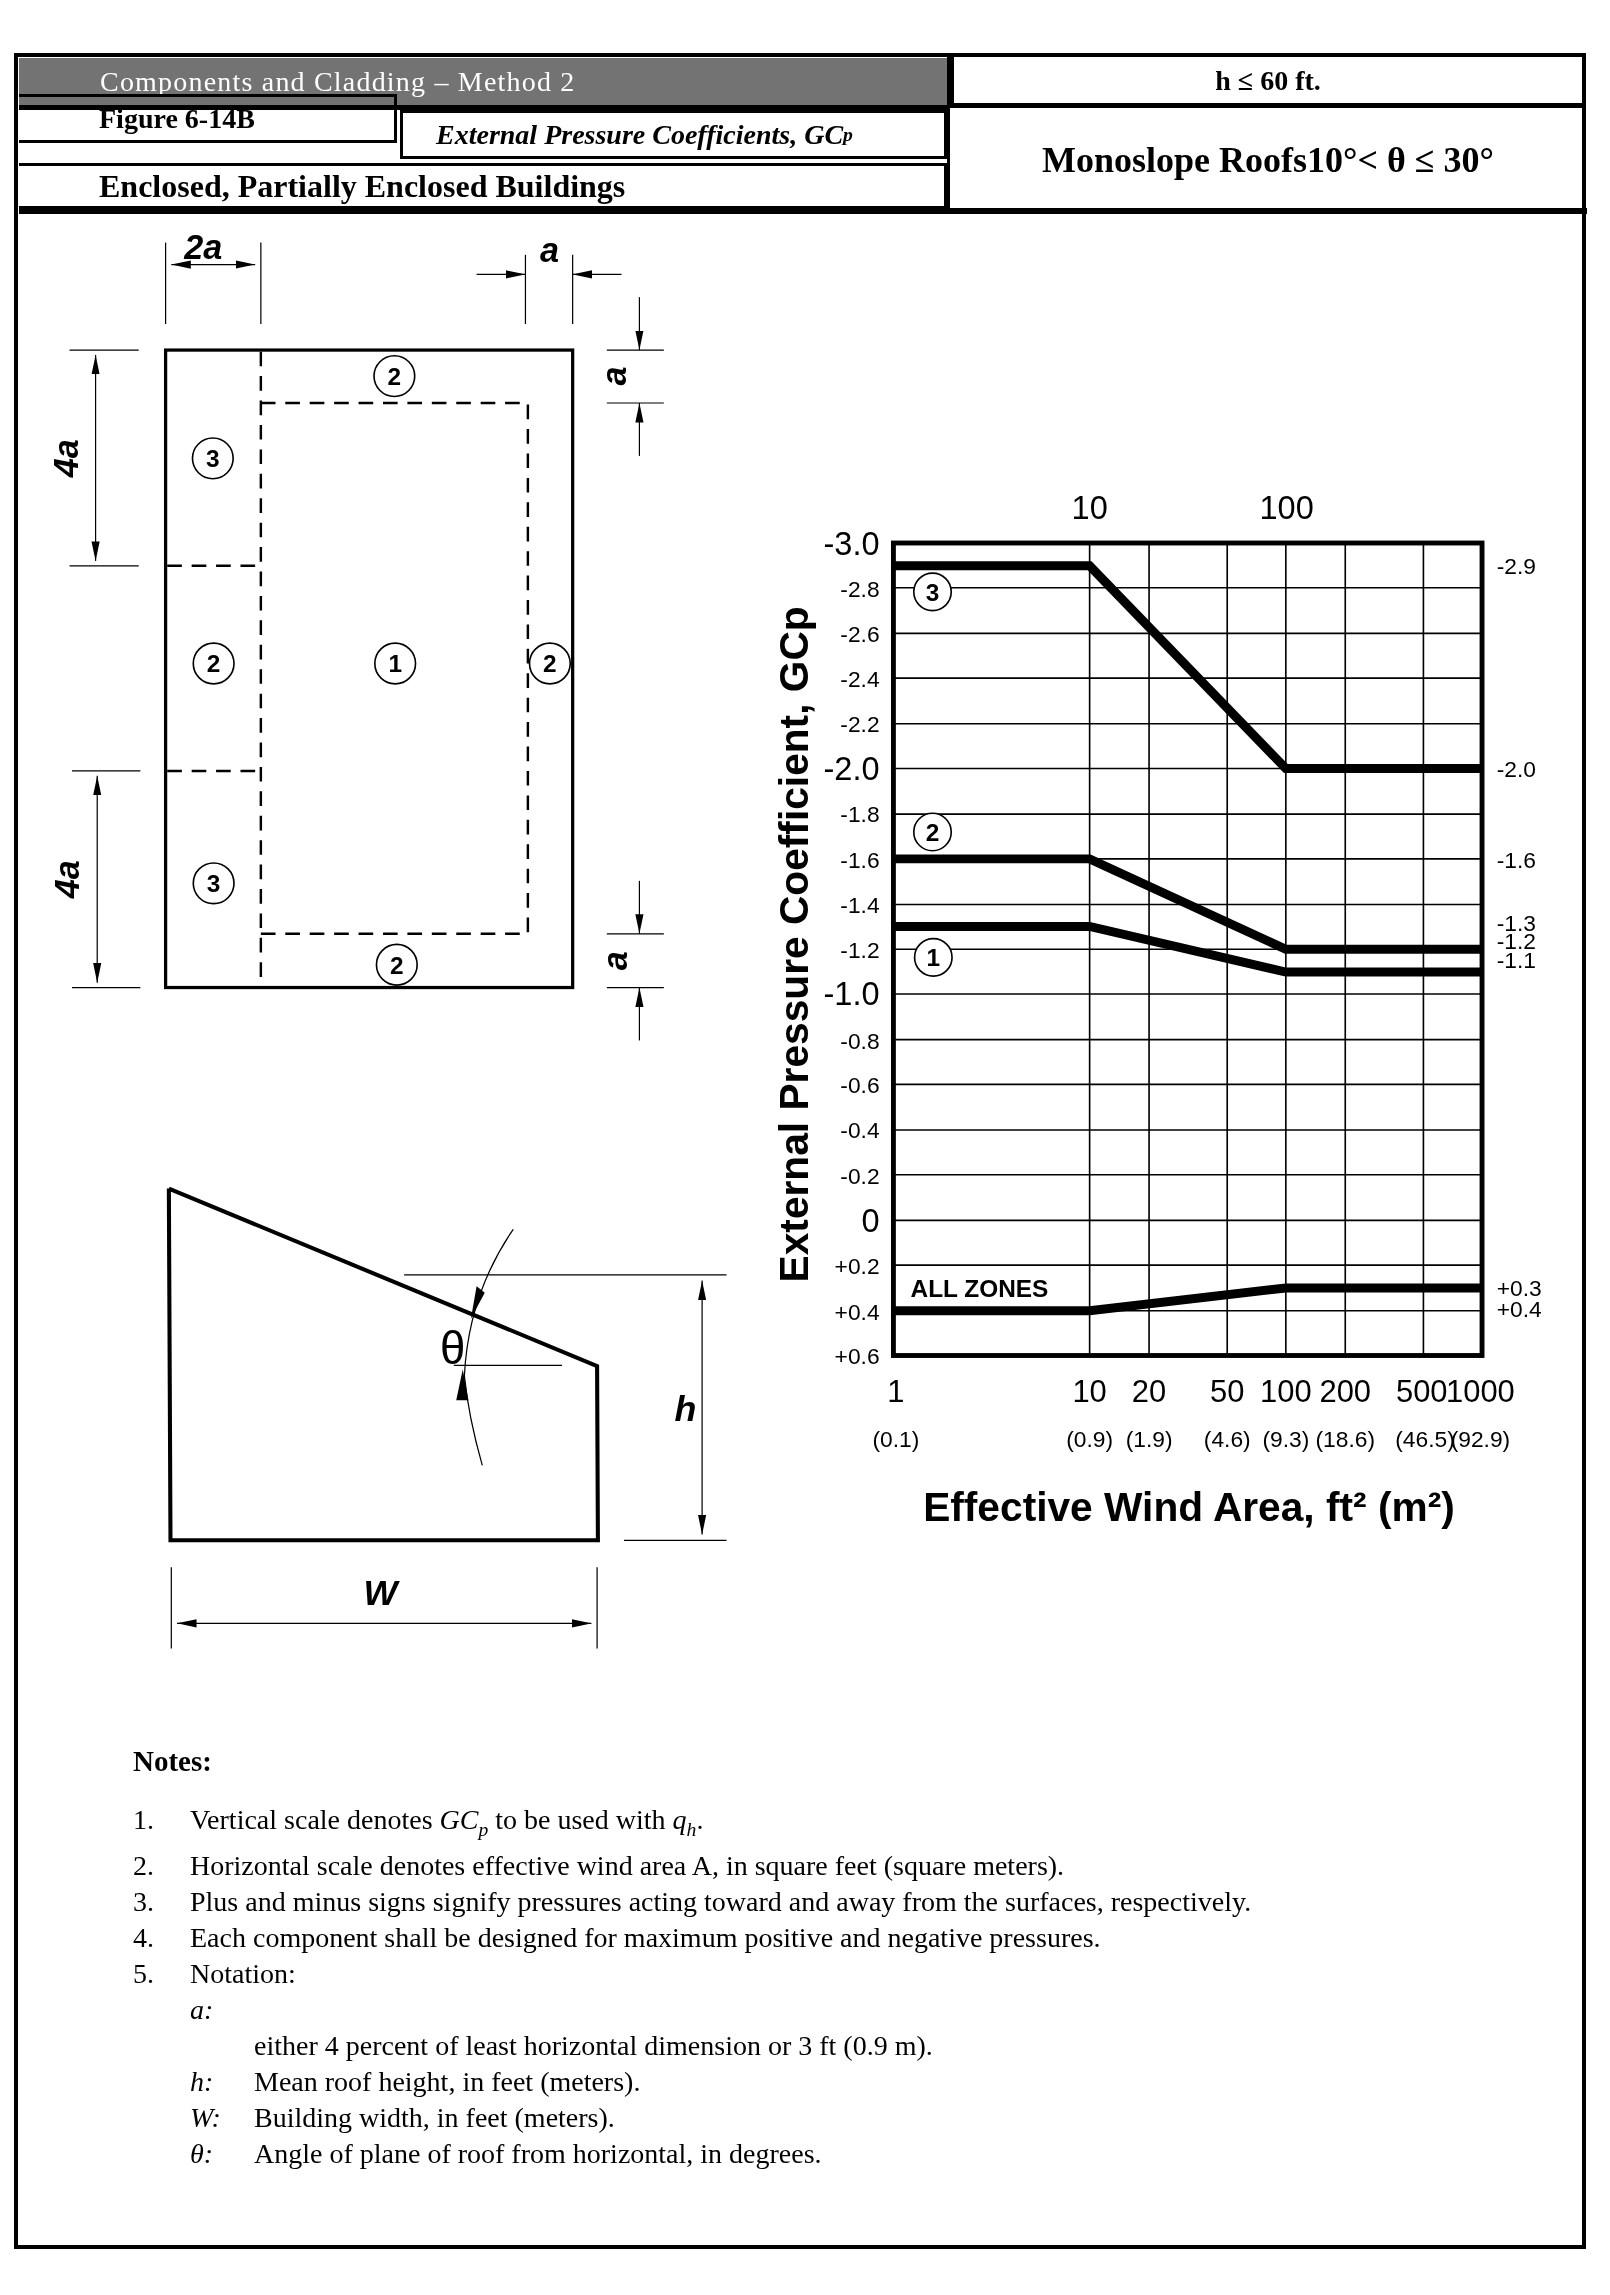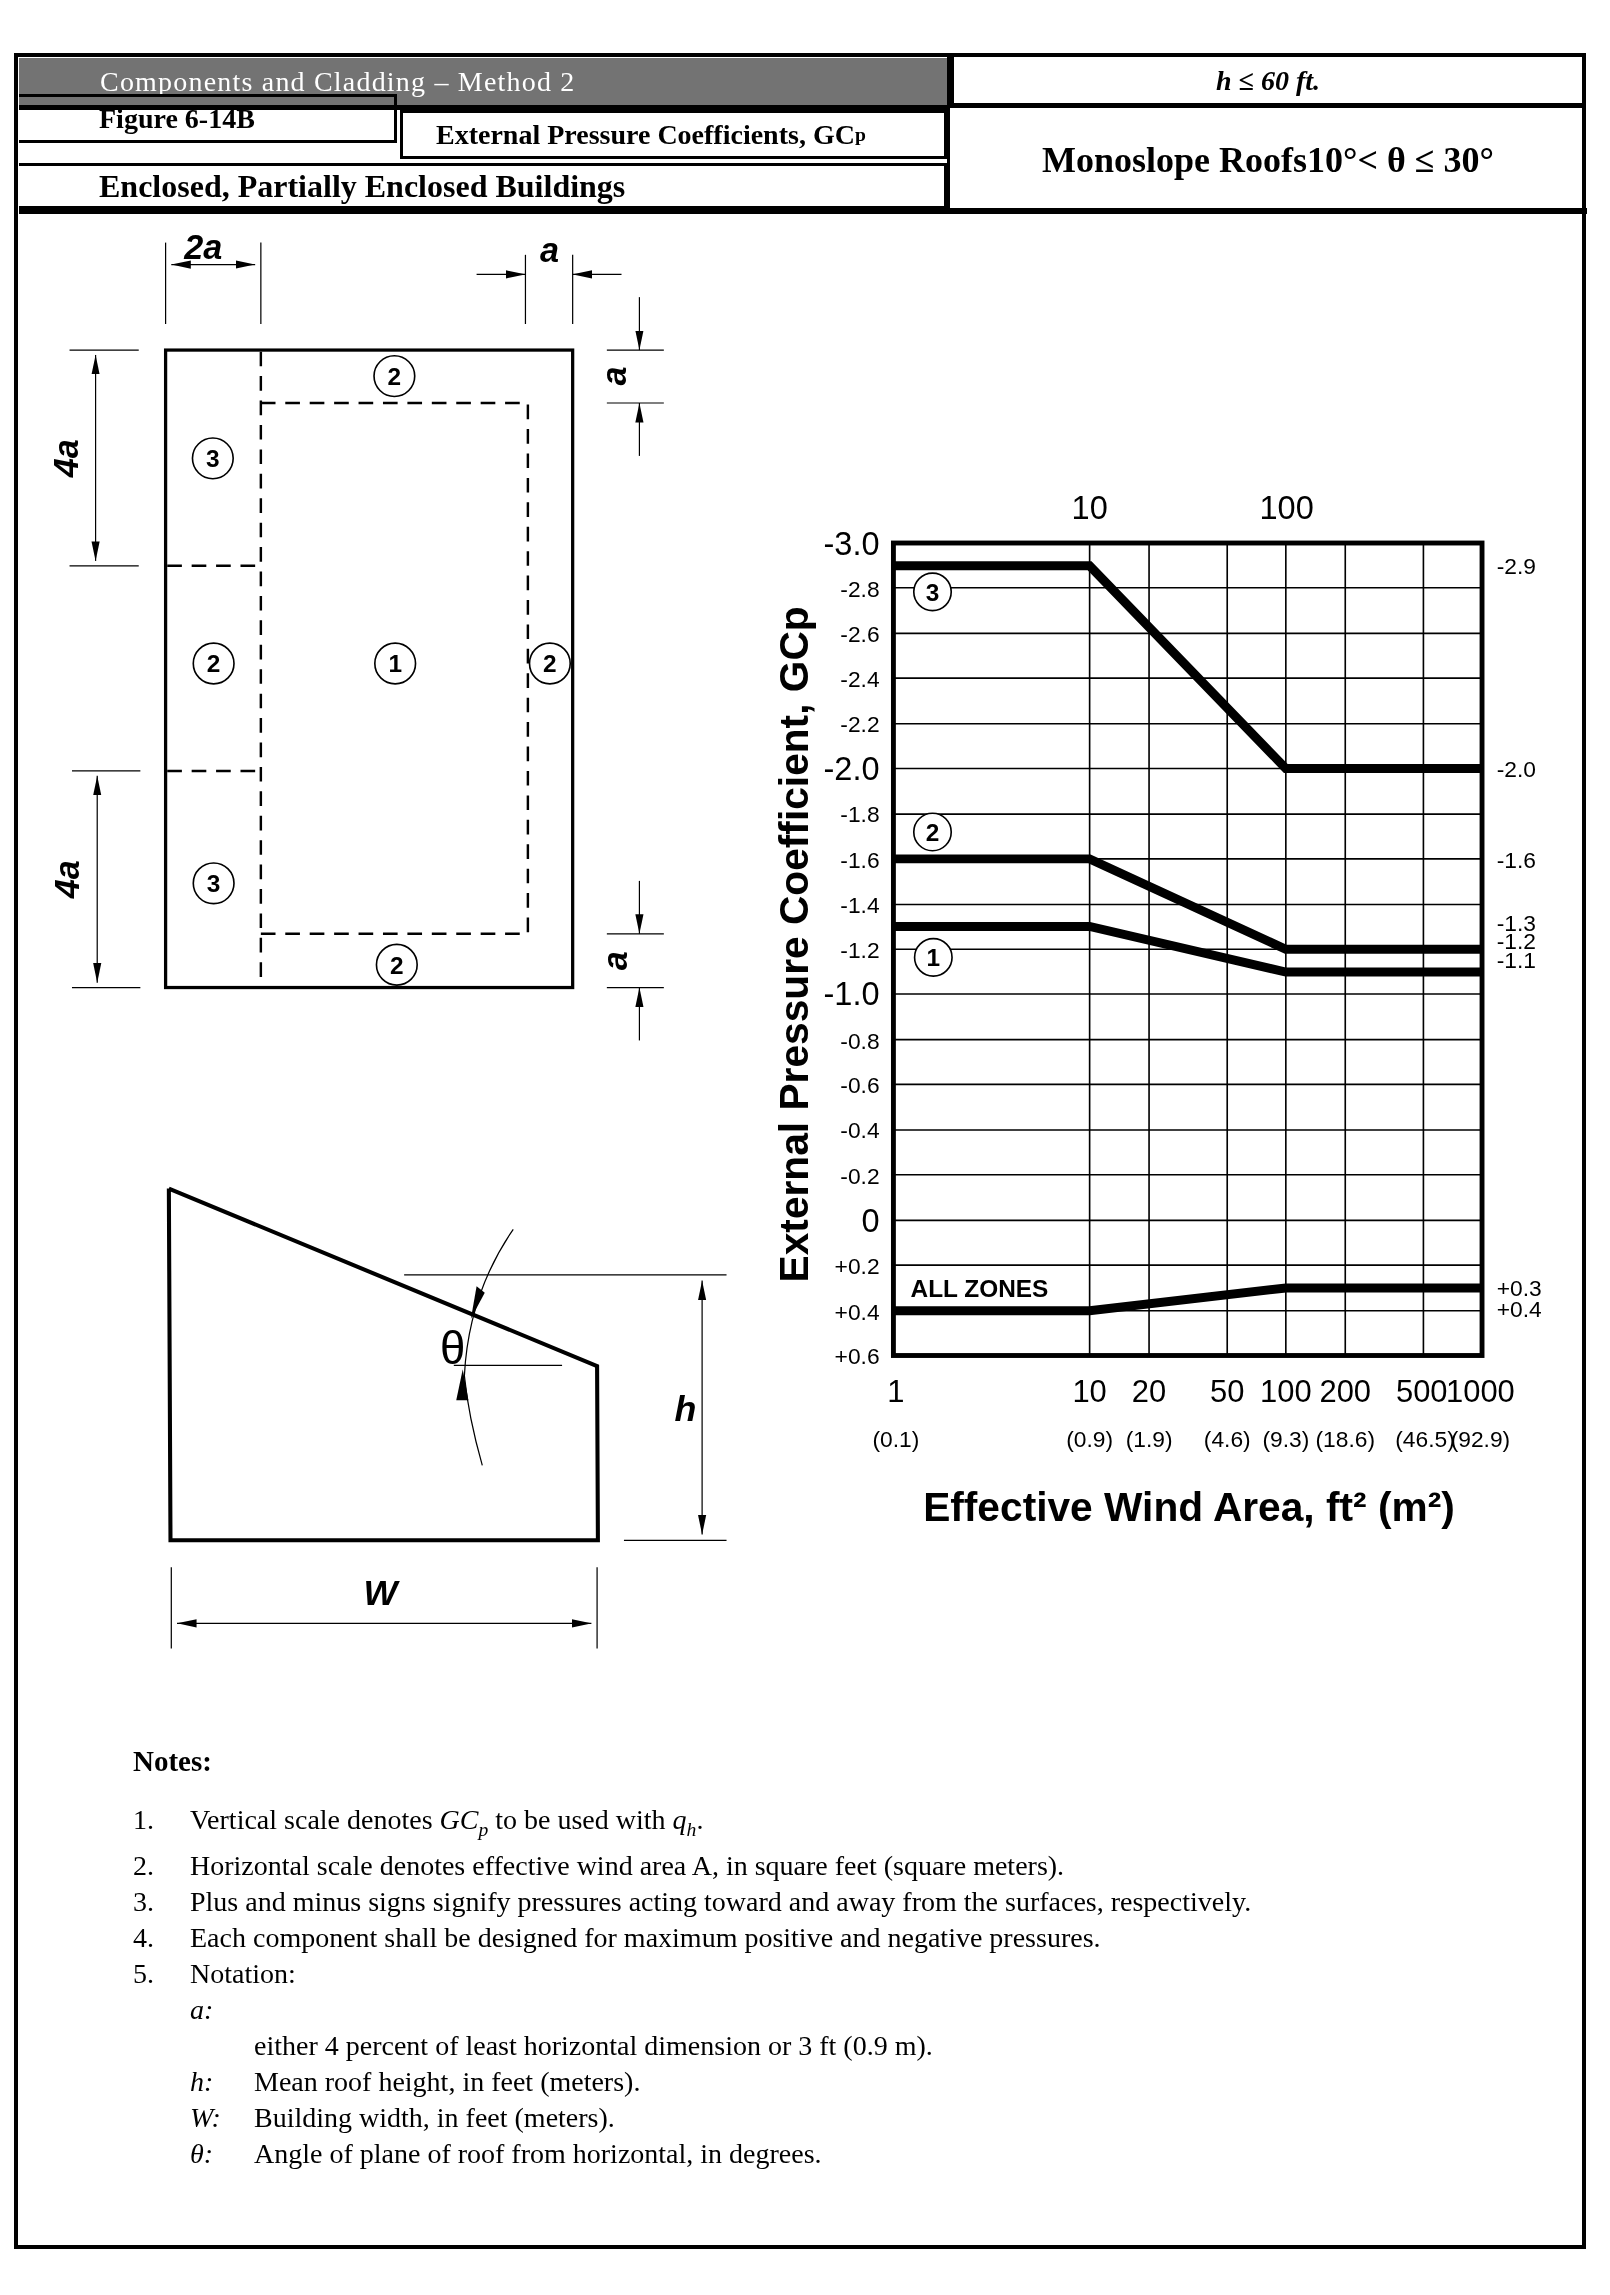--- a/index.html
+++ b/index.html
@@ -1,22 +1,22 @@
 <!DOCTYPE html>
 <html style="font-size:13px"><head>
 <meta charset="utf-8">
 <style>
   html, body { margin:0; padding:0; background:#ffffff; }
   body { width:1611px; height:2295px; position:relative; overflow:hidden; font-family:"Liberation Serif", serif; color:#000; }
   .page-frame { position:absolute; left:14px; top:53px; width:1572px; height:2196px; border:4.9px solid #000; box-sizing:border-box; }
   .hdr { position:absolute; box-sizing:border-box; display:flex; align-items:center; font-weight:bold; }
   .hdr-black { left:19px; top:58px; width:928px; height:47px; background:#737373; color:#fff; font-weight:normal; font-size:28px; letter-spacing:1.2px; padding-left:81px; }
-  .hdr-h { left:954px; top:58px; width:628px; height:46px; justify-content:center; font-size:28px; border-bottom:0;font-style:italic; }
+  .hdr-h { left:954px; top:58px; width:628px; height:46px; justify-content:center; font-size:28px; border-bottom:0; }
   .hdr-fig { left:19px; top:94px; width:378px; height:49px; border:3.3px solid #000; border-left:none; font-size:28px; padding-left:80px; }
-  .hdr-ext { left:400px; top:110px; width:547px; height:49px; border:3.3px solid #000; font-size:28px; padding-left:33px; }
+  .hdr-ext { left:400px; top:110px; width:547px; height:49px; border:3.3px solid #000; font-size:28px; padding-left:33px;font-style:italic; }
   .hdr-encl { left:19px; top:163px; width:928px; height:46px; border:3.3px solid #000; border-left:none; font-size:32px; padding-left:80px; }
   .hdr-mono { left:947px; top:105px; width:639px; height:107px; border:3.3px solid #000; border-right:none; border-bottom:none; flex-direction:row; justify-content:center; font-size:36px; line-height:1.25; text-align:center; }
   .rule { position:absolute; background:#000; }
   svg text { font-family:"Liberation Sans", sans-serif; }
   .notes { position:absolute; left:133px; top:1743px; width:1433px; font-family:"Liberation Serif", serif; font-size:28px; line-height:36px; }
   .notes-title { font-weight:bold; font-size:29px; margin-bottom:23px; }
   .note-row { display:flex; }
   .note-num { width:57px; flex:none; }
   .notation { margin-left:57px; }
   .nota-row { display:flex; }

